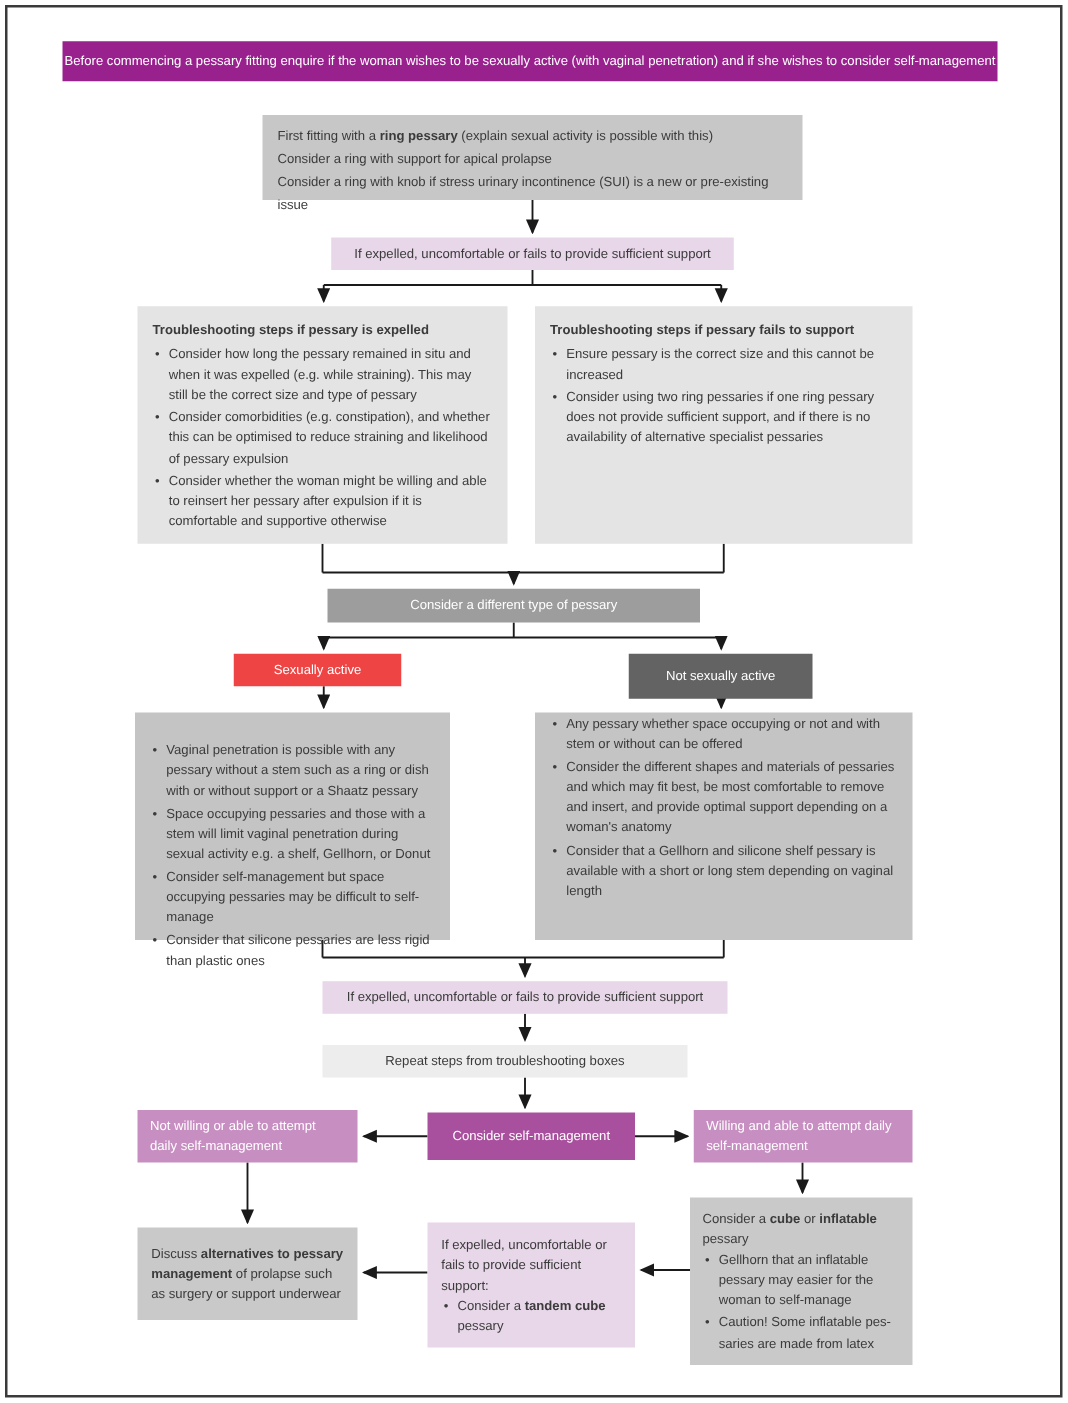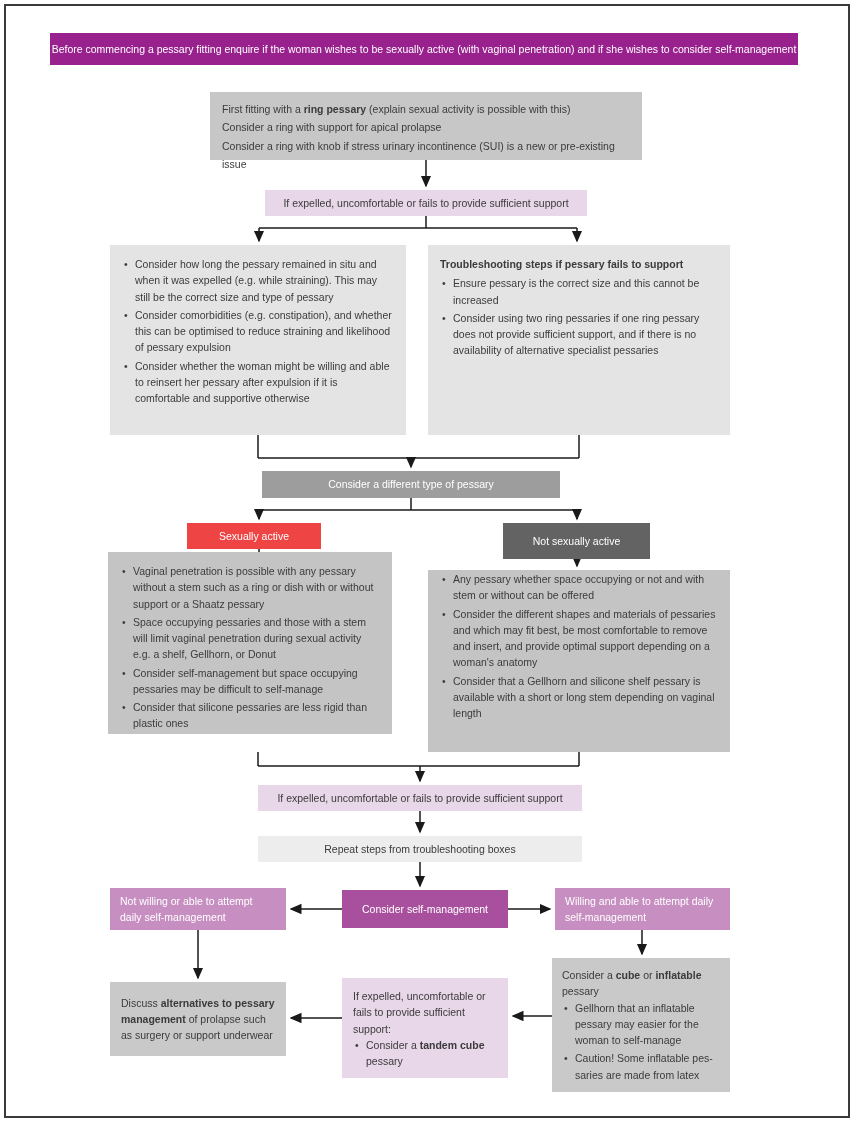--- a/index.html
+++ b/index.html
@@ -27,24 +27,24 @@
     display:flex; align-items:center; justify-content:center;
     white-space:nowrap;
   }
   .boxA { left:210px; top:92px; width:432px; height:68px; background:#c7c7c7; padding:8px 12px; line-height:1.75; }
   .pink1 { left:265px; top:190px; width:322px; height:26px; background:#e8d6e9; }
   .tsLeft  { left:110px; top:245px; width:296px; height:190px; background:#e4e4e4; padding:11px 12px; }
   .tsRight { left:428px; top:245px; width:302px; height:190px; background:#e4e4e4; padding:11px 12px; }
   .considerDiff { left:262px; top:471px; width:298px; height:27px; background:#9d9d9d; }
   .sexActive    { left:187px; top:523px; width:134px; height:26px; background:#ef4444; }
   .notSexActive { left:503px; top:523px; width:147px; height:36px; background:#636363; }
-  .contentLeft  { left:108px; top:552px; width:284px; height:182px; background:#c4c4c4; padding:11px 12px; }
+  .contentLeft  { left:108px; top:570px; width:252px; height:182px; background:#c4c4c4; padding:22px 12px; }
   .contentRight { left:428px; top:570px; width:302px; height:182px; background:#c4c4c4; padding:1px 12px; }
   .pink2  { left:258px; top:785px; width:324px; height:26px; background:#e8d6e9; }
-  .repeat { left:258px; top:836px; width:324px; height:26px; background:#ededed; }
+  .repeat { left:258px; top:836px; width:292px; height:26px; background:#ededed; }
   .notWilling { left:110px; top:888px; width:176px; height:42px; background:#c78fc1; padding:6px 10px; display:flex; align-items:center; }
   .considerSelf { left:342px; top:890px; width:166px; height:38px; background:#a8509d; }
   .willing { left:555px; top:888px; width:175px; height:42px; background:#c78fc1; padding:6px 10px; display:flex; align-items:center; }
   .discuss { left:110px; top:982px; width:176px; height:74px; background:#c9c9c9; padding:8px 11px; display:flex; align-items:center; }
   .tandem  { left:342px; top:978px; width:166px; height:100px; background:#e8d6e9; padding:10px 11px; }
   .cubeBox { left:552px; top:958px; width:178px; height:134px; background:#c9c9c9; padding:9px 10px; }
 
   .title { font-weight:bold; margin-bottom:3px; }
   ul { list-style:none; }
   li { position:relative; padding-left:13px; margin-bottom:2px; }
@@ -102,20 +102,21 @@
     <div><span>First fitting with a </span><b>ring pessary</b><span> (explain sexual activity is possible with this)</span></div>
     <div>Consider a ring with support for apical prolapse</div>
     <div>Consider a ring with knob if stress urinary incontinence (SUI) is a new or pre-existing issue</div>
   </div>
 
   <div class="box pink1 center">
     <span>If expelled, uncomfortable or fails to provide sufficient support</span>
   </div>
 
   <div class="box tsLeft">
+    <div class="title">Troubleshooting steps if pessary is expelled</div>
     <ul>
       <li>Consider how long the pessary remained in situ and when it was expelled (e.g. while straining). This may still be the correct size and type of pessary</li>
       <li>Consider comorbidities (e.g. constipation), and whether this can be optimised to reduce straining and likelihood of pessary expulsion</li>
       <li>Consider whether the woman might be willing and able to reinsert her pessary after expulsion if it is comfortable and supportive otherwise</li>
     </ul>
   </div>
 
   <div class="box tsRight">
     <div class="title">Troubleshooting steps if pessary fails to support</div>
     <ul>

